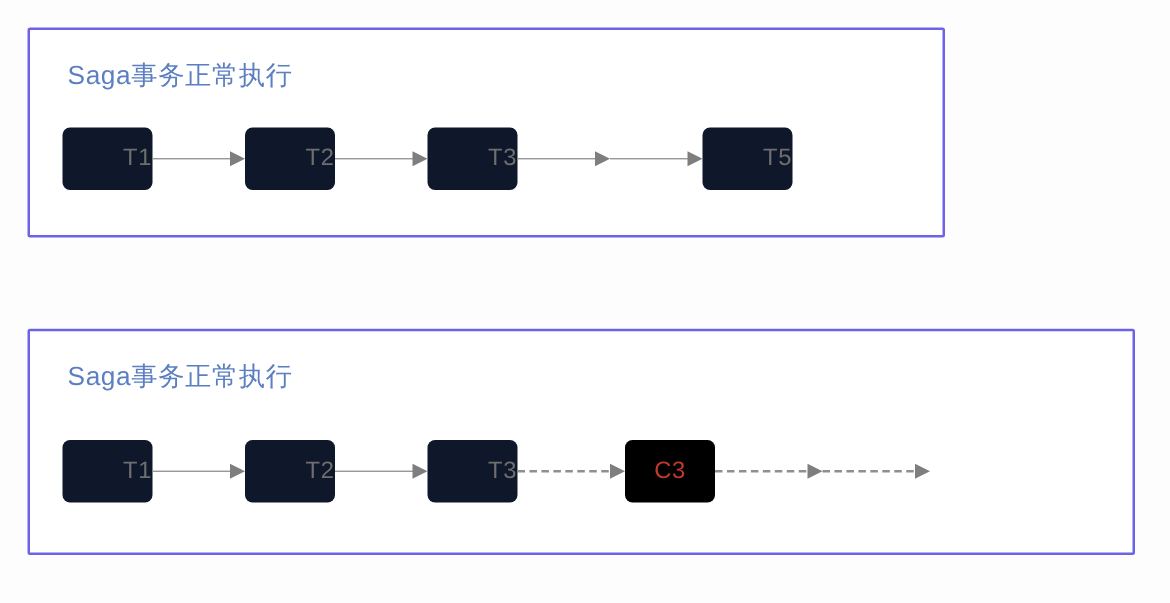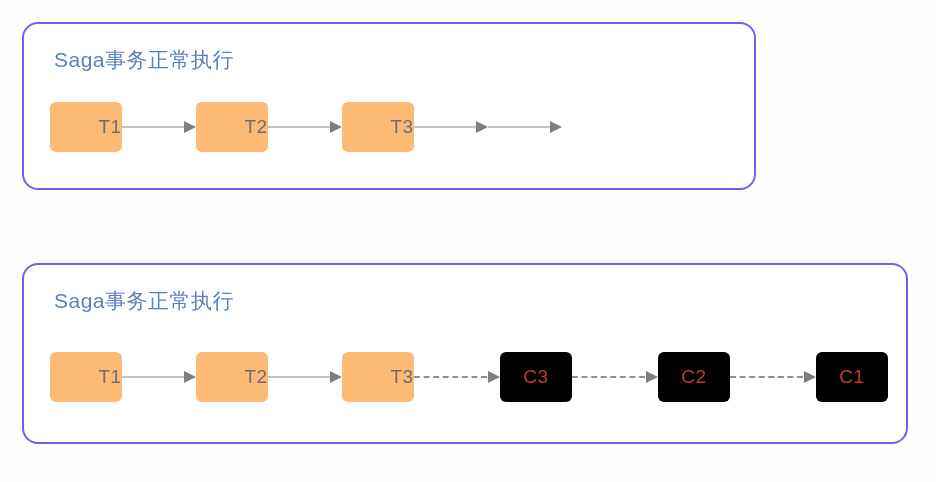--- a/index.html
+++ b/index.html
@@ -12,21 +12,21 @@
     background: #fdfdfe;
     font-family: "Liberation Sans", "DejaVu Sans", sans-serif;
     overflow: hidden;
     position: relative;
   }
 
   .panel {
     position: absolute;
     background: #ffffff;
     border: 2px solid #6c63e8;
-    border-radius: 16px;
+    border-radius: 2px;
     box-sizing: border-box;
   }
 
   #panel-1 {
     left: 22px;
     top: 22px;
     width: 734px;
     height: 168px;
   }
 
@@ -65,21 +65,21 @@
     display: flex;
     align-items: center;
     justify-content: center;
     font-size: 19px;
     box-sizing: border-box;
     flex: 0 0 auto;
     letter-spacing: 0.5px;
   }
 
   .node.task {
-    background: #fdba74;
+    background: #0f172a;
     color: #6e6e6e;
     padding-left: 48px;
   }
 
   .node.compensate {
     background: #000000;
     color: #c0392b;
   }
 
   .connector {
@@ -146,20 +146,21 @@
     <div class="connector solid">
       <span class="line"></span>
       <span class="head"></span>
     </div>
 
     <div class="connector solid">
       <span class="line"></span>
       <span class="head"></span>
     </div>
 
+    <div class="node task">T5</div>
   </div>
 </div>
 
 <div class="panel" id="panel-2">
   <div class="panel-title">Saga事务正常执行</div>
   <div class="flow-row" id="flow-2">
 
     <div class="node task">T1</div>
     <div class="connector solid">
       <span class="line"></span>
@@ -177,21 +178,19 @@
       <span class="line"></span>
       <span class="head"></span>
     </div>
 
     <div class="node compensate">C3</div>
     <div class="connector dashed">
       <span class="line"></span>
       <span class="head"></span>
     </div>
 
-    <div class="node compensate">C2</div>
     <div class="connector dashed">
       <span class="line"></span>
       <span class="head"></span>
     </div>
 
-    <div class="node compensate">C1</div>
   </div>
 </div>
 
 </body></html>

